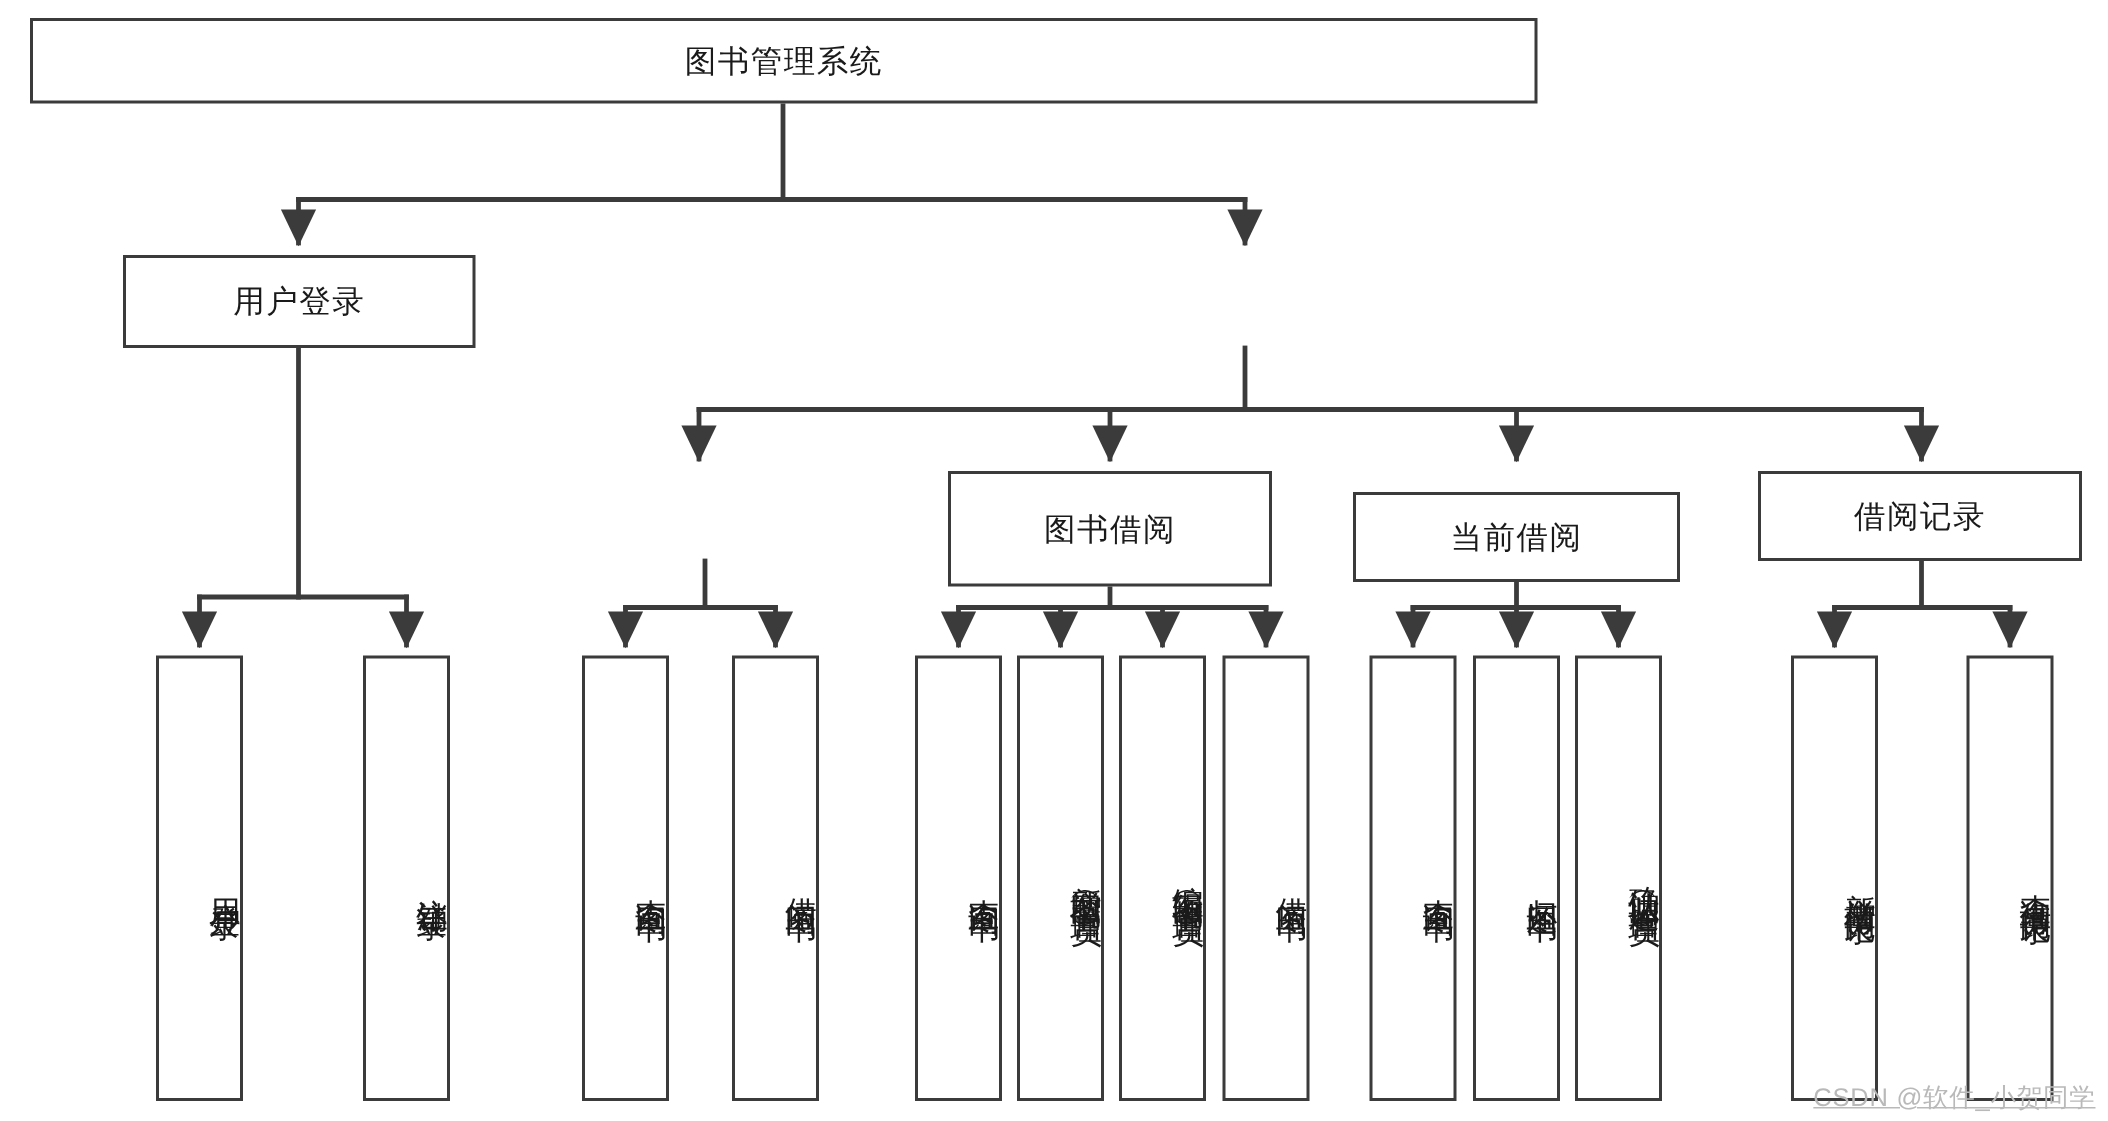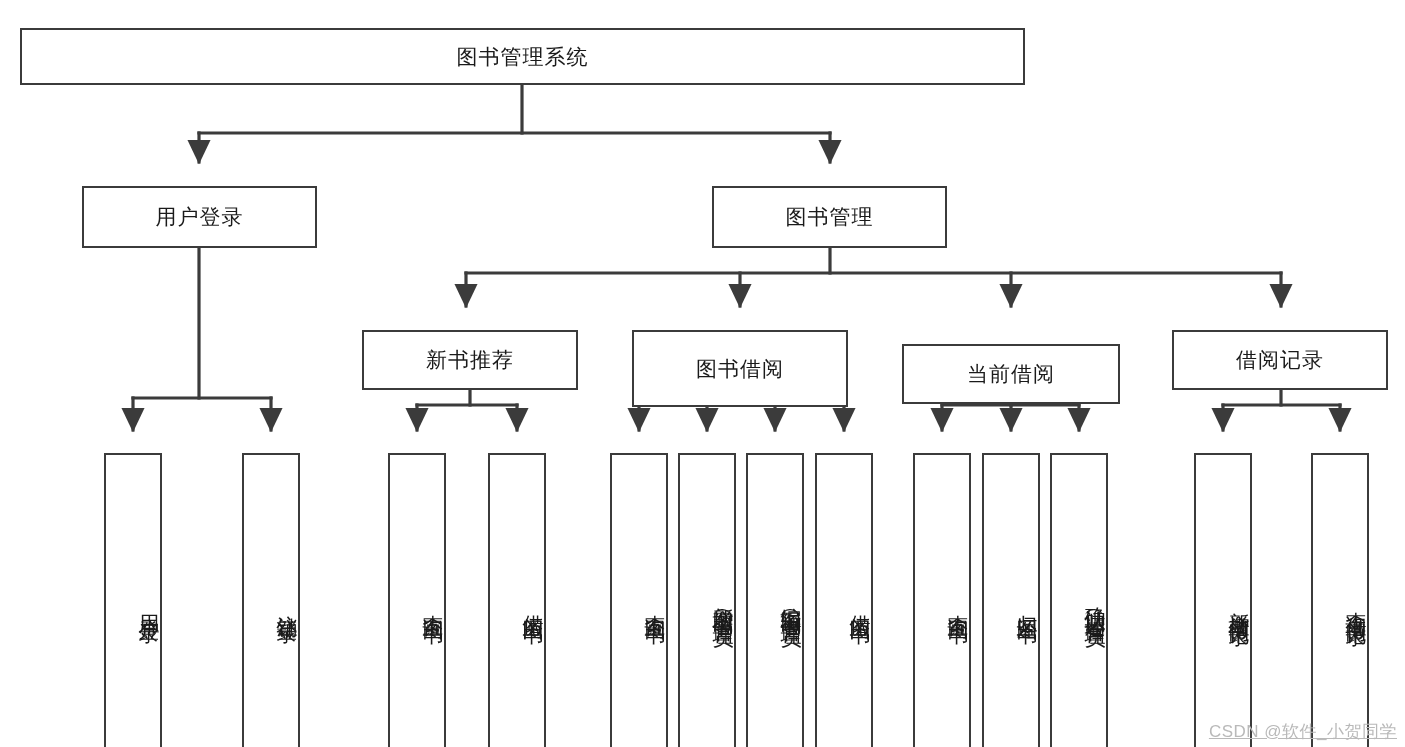--- a/index.html
+++ b/index.html
@@ -26,21 +26,20 @@
   }
   .node {
     position: absolute;
     box-sizing: border-box;
     border: 2px solid #3b3b3b;
     background: #ffffff;
     display: flex;
     align-items: center;
     justify-content: center;
     color: #1a1a1a;
-    margin-top: 16px;
   }
   .node.horiz {
     font-size: 21px;
     letter-spacing: 1px;
   }
   .node.vert {
     writing-mode: vertical-rl;
     text-orientation: upright;
     font-size: 21px;
     letter-spacing: 3px;
@@ -123,27 +122,21 @@
     </g>
   </svg>
 
   <div class="node horiz" style="left:20px; top:12px; width:1005px; height:57px;">
     <span class="lbl">图书管理系统</span>
   </div>
 
   <div class="node horiz" style="left:82px; top:170px; width:235px; height:62px;">
     <span class="lbl">用户登录</span>
   </div>
-  <div class="node horiz" style="left:712px; top:170px; width:235px; height:62px;">
-    <span class="lbl">图书管理</span>
-  </div>
 
-  <div class="node horiz" style="left:362px; top:314px; width:216px; height:60px;">
-    <span class="lbl">新书推荐</span>
-  </div>
   <div class="node horiz" style="left:632px; top:314px; width:216px; height:77px;">
     <span class="lbl">图书借阅</span>
   </div>
   <div class="node horiz" style="left:902px; top:328px; width:218px; height:60px;">
     <span class="lbl">当前借阅</span>
   </div>
   <div class="node horiz" style="left:1172px; top:314px; width:216px; height:60px;text-align:center;">
     <span class="lbl">借阅记录</span>
   </div>
 

